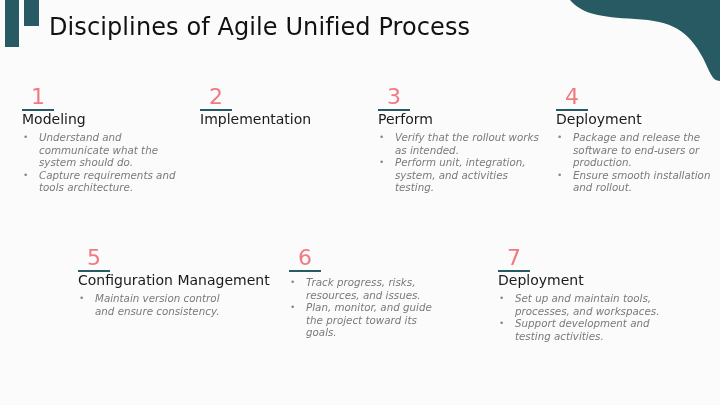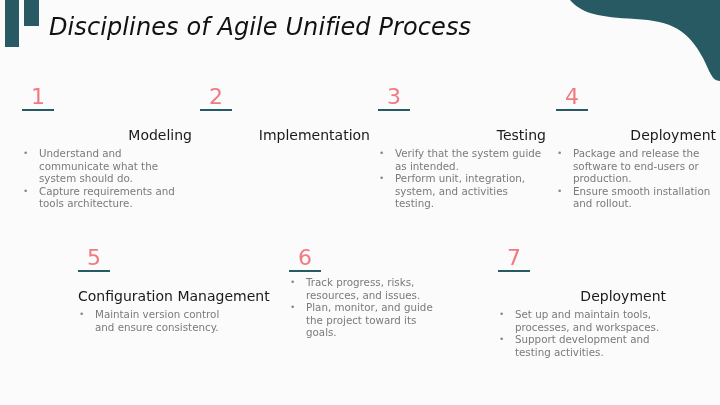--- a/index.html
+++ b/index.html
@@ -6,31 +6,31 @@
     body {
       width: 720px; height: 405px; position: relative; overflow: hidden;
       background: #fbfbfb;
       font-family: "DejaVu Sans", sans-serif;
     }
     .bar { position: absolute; background: #285a63; }
     .bar1 { left: 5px; top: 0; width: 14px; height: 47px; }
     .bar2 { left: 24px; top: 0; width: 15px; height: 26px; }
     .title {
       position: absolute; left: 49px; top: 13px;
-      font-size: 24px; color: #111; letter-spacing: 0.1px; font-style: italic;
+      font-size: 24px; color: #111; letter-spacing: 0.1px;
     }
     .blob { position: absolute; left: 560px; top: 0; width: 160px; height: 82px; }
     .item { position: absolute; width: 190px; }
     .num {
       display: inline-block; font-size: 22px; color: #f07a80;
       width: 32px; text-align: center; line-height: 22px;
     }
     .uline { width: 32px; height: 2px; background: #285a63; margin-top: 1px; }
-    .item-title { font-size: 14px; color: #1a1a1a; margin-top: 16px; white-space: nowrap; text-align: right; }
-    ul { list-style: none; margin: 4px 0 0 0; padding: 0; }
+    .item-title { font-size: 14px; color: #1a1a1a; margin-top: 0; white-space: nowrap; }
+    ul { list-style: none; margin: 4px 0 0 0; padding: 0; font-style: italic; }
     li {
       position: relative; padding-left: 17px; font-size: 10.3px;
       line-height: 12.5px; color: #7a7a7a;
     }
     li::before { content: "•"; position: absolute; left: 1px; top: 0; color: #8a8a8a; font-size: 9px; }
   </style>
 </head>
 <body>
 
 <div class="bar bar1"></div>
@@ -53,23 +53,23 @@
 
 <div class="item" style="left:200px; top:86px; width:170px;">
   <span class="num">2</span>
   <div class="uline"></div>
   <div class="item-title">Implementation</div>
 </div>
 
 <div class="item" style="left:378px; top:86px; width:168px;">
   <span class="num">3</span>
   <div class="uline"></div>
-  <div class="item-title">Testing</div>
+  <div class="item-title">Perform</div>
   <ul>
-    <li>Verify that the system guide as intended.</li>
+    <li>Verify that the rollout works as intended.</li>
     <li>Perform unit, integration, system, and activities testing.</li>
   </ul>
 </div>
 
 <div class="item" style="left:556px; top:86px; width:160px;">
   <span class="num">4</span>
   <div class="uline"></div>
   <div class="item-title">Deployment</div>
   <ul>
     <li>Package and release the software to end-users or production.</li>

